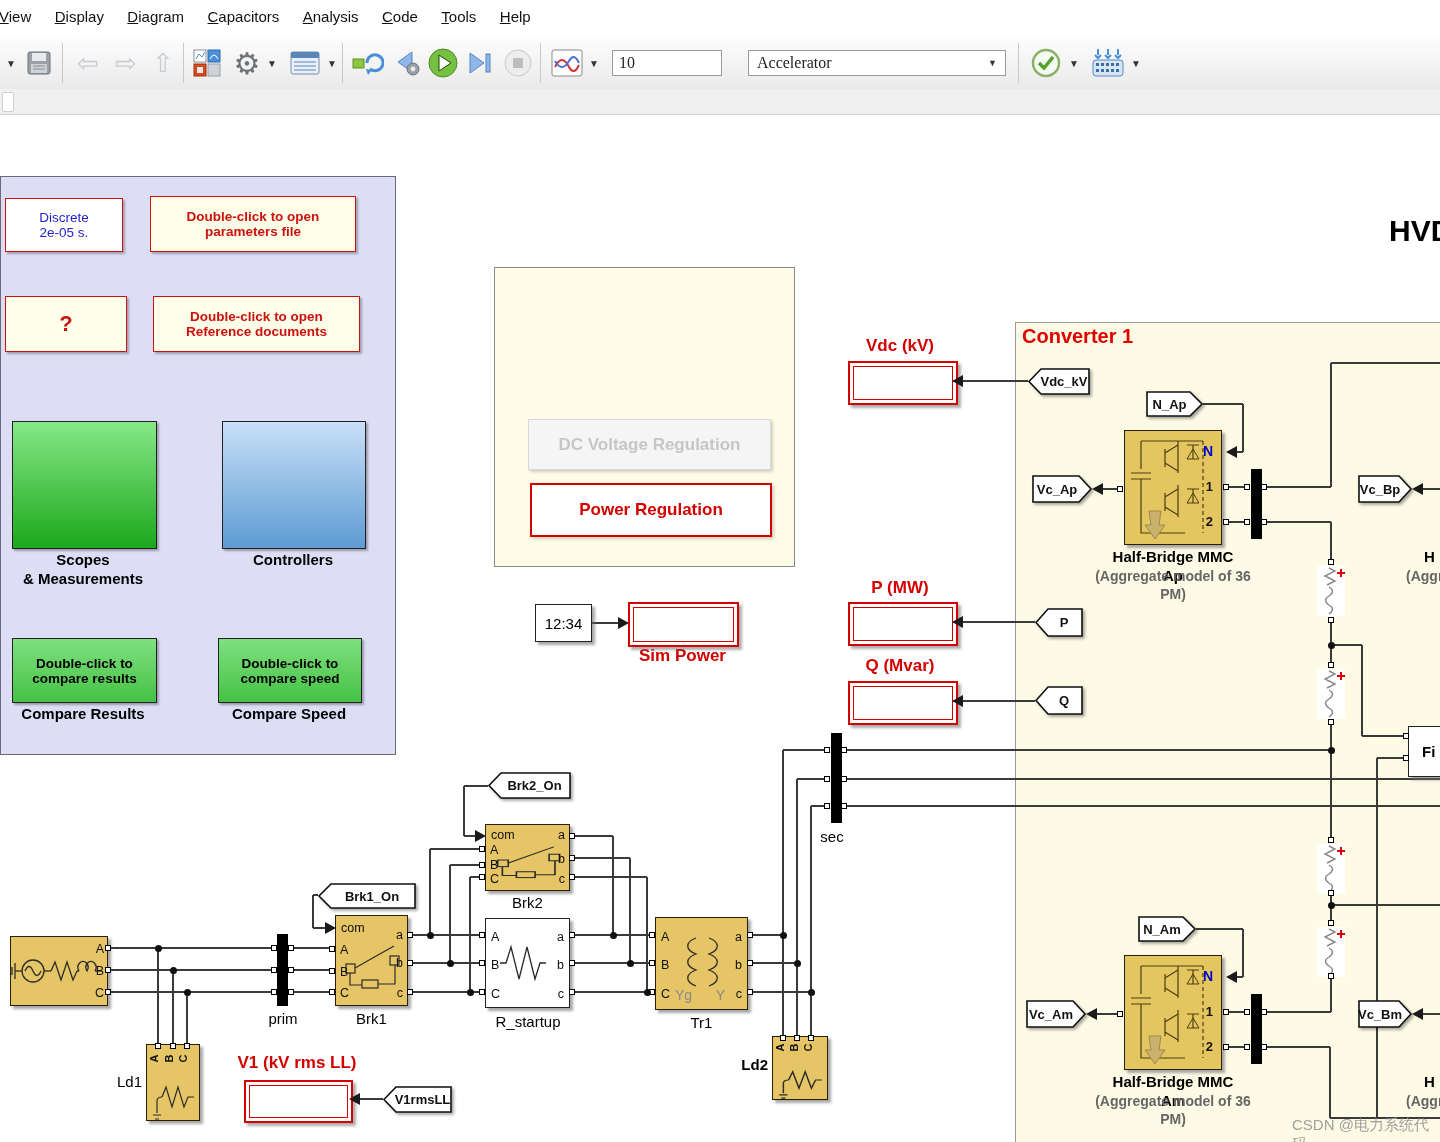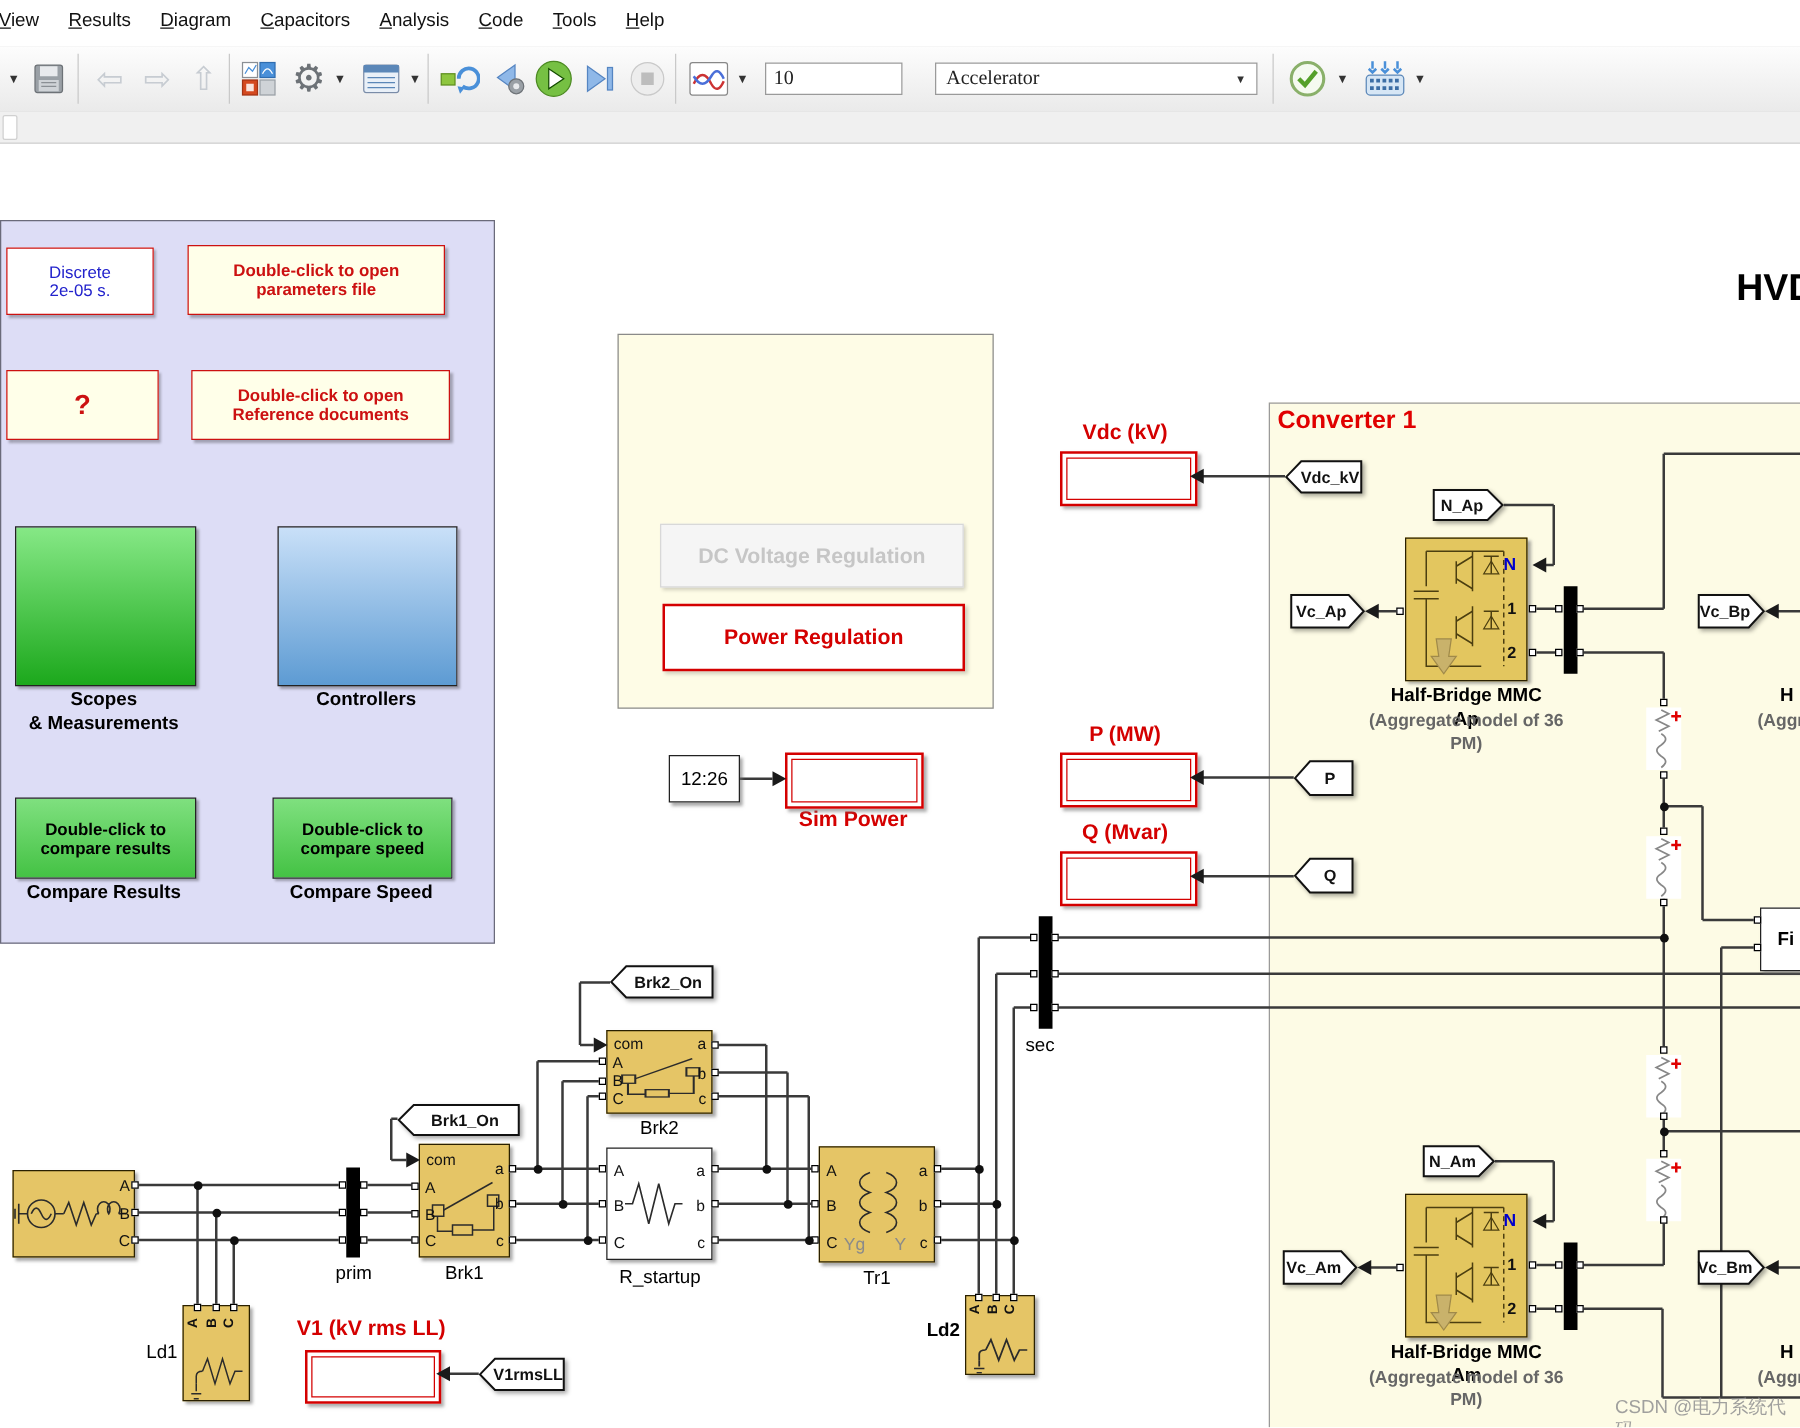--- a/index.html
+++ b/index.html
@@ -51,21 +51,21 @@
   .rot{transform:rotate(-90deg);transform-origin:center;}
   svg{display:block;}
 </style>
 </head>
 <body>
 
 <div id="root">
 
   <div id="menubar">
     <span class="menu-item" style="margin-left:-6px">View</span>
-    <span class="menu-item">Results</span>
+    <span class="menu-item">Display</span>
     <span class="menu-item">Diagram</span>
     <span class="menu-item">Capacitors</span>
     <span class="menu-item">Analysis</span>
     <span class="menu-item">Code</span>
     <span class="menu-item">Tools</span>
     <span class="menu-item">Help</span>
   </div>
 
   <div id="toolbar">
     <div class="tb tbtn caret" style="left:4px;width:14px">▼</div>
@@ -214,21 +214,21 @@
     <div class="abs ml" style="left:12px;top:486px;width:143px;height:63px;background:linear-gradient(#7FE07F,#44C244);border:1px solid #222;box-shadow:2px 2px 2px rgba(0,0,0,.3);z-index:2;display:flex;align-items:center;justify-content:center;text-align:center;font-weight:bold;font-size:13.5px;cursor:pointer">Double-click to
 compare results</div>
     <div class="lbl" style="left:0;top:553px;width:166px;font-weight:bold;font-size:15px">Compare Results</div>
     <div class="abs ml" style="left:218px;top:486px;width:142px;height:63px;background:linear-gradient(#7FE07F,#44C244);border:1px solid #222;box-shadow:2px 2px 2px rgba(0,0,0,.3);z-index:2;display:flex;align-items:center;justify-content:center;text-align:center;font-weight:bold;font-size:13.5px;cursor:pointer">Double-click to
 compare speed</div>
     <div class="lbl" style="left:218px;top:553px;width:142px;font-weight:bold;font-size:15px">Compare Speed</div>
 
     <div class="modebtn" style="left:530px;top:331px;width:242px;height:54px;background:#fff;border:2px solid #D40000;color:#D40000">Power Regulation</div>
     <div class="modebtn" style="left:528px;top:267px;width:243px;height:51px;background:#F5F5F5;border:1px solid #D8D8D8;color:#C6C6C6">DC Voltage Regulation</div>
 
-    <div class="wblk" style="left:535px;top:452px;width:57px;height:38px;display:flex;align-items:center;justify-content:center;font-size:15px">12:26</div>
+    <div class="wblk" style="left:535px;top:452px;width:57px;height:38px;display:flex;align-items:center;justify-content:center;font-size:15px">12:34</div>
     <div class="disp" style="left:628px;top:450px;width:107px;height:41px"></div>
     <div class="rlbl" style="left:620px;top:494px;width:125px">Sim Power</div>
 
     <div class="rlbl" style="left:840px;top:184px;width:120px">Vdc (kV)</div>
     <div class="disp" style="left:848px;top:209px;width:106px;height:40px"></div>
     <div class="rlbl" style="left:840px;top:426px;width:120px">P (MW)</div>
     <div class="disp" style="left:848px;top:450px;width:106px;height:40px"></div>
     <div class="rlbl" style="left:840px;top:504px;width:120px">Q (Mvar)</div>
     <div class="disp" style="left:848px;top:529px;width:106px;height:40px"></div>
     <div class="rlbl" style="left:222px;top:901px;width:150px">V1 (kV rms LL)</div>

